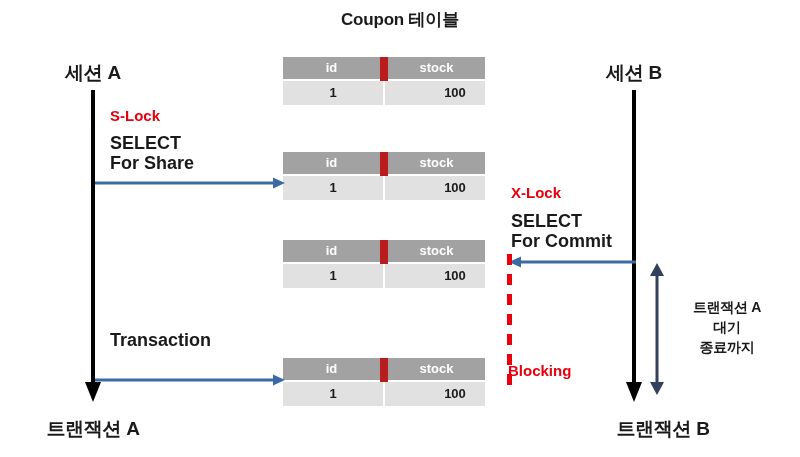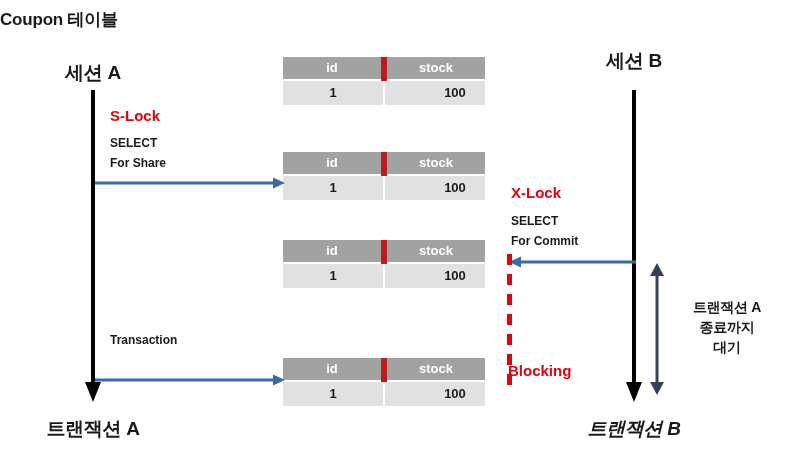--- a/index.html
+++ b/index.html
@@ -16,20 +16,21 @@
     height: 457px;
     background: #ffffff;
     overflow: hidden;
   }
   .abs { position: absolute; }
 
   
   .diagram-title {
     left: 0; right: 0;
     top: 8px;
+    text-align: center;
     font-size: 17px;
     font-weight: bold;
     color: #1a1a1a;
     letter-spacing: -0.2px;
   }
 
   
   .session-label {
     font-size: 19px;
     font-weight: bold;
@@ -55,21 +56,21 @@
     font-size: 13px;
     font-weight: bold;
     padding: 0;
     height: 22px;
     line-height: 22px;
     border: none;
   }
   .coupon-table th {
     background: #a2a2a2;
     color: #ffffff;
-    border-right: 6px solid #b91c1c;
+    border-right: 8px solid #b91c1c;
   }
   .coupon-table th:last-child { border-right: none; }
   .coupon-table td {
     background: #e1e1e1;
     color: #1a1a1a;
     border-top: 2px solid #ffffff;
     border-right: 2px solid #ffffff;
     height: 24px;
     line-height: 24px;
   }
@@ -77,21 +78,21 @@
 
   
   .msg-group { white-space: nowrap; }
   .msg-lock {
     font-size: 15px;
     font-weight: bold;
     color: #e8000d;
     line-height: 19px;
   }
   .msg-line {
-    font-size: 12px;
+    font-size: 18px;
     font-weight: bold;
     color: #1a1a1a;
     line-height: 20px;
   }
 
   
   .blocking-label {
     font-size: 15px;
     font-weight: bold;
     color: #e8000d;
@@ -123,21 +124,21 @@
 </style>
 </head>
 <body>
 
 <div id="canvas">
 
   <div class="abs diagram-title">Coupon 테이블</div>
 
   <div class="abs session-label" style="left: 43px; top: 60px; width: 100px;">세션 A</div>
 
-  <div class="abs session-label" style="left: 584px; top: 48px; width: 100px;">세션 B</div>
+  <div class="abs session-label" style="left: 584px; top: 60px; width: 100px;">세션 B</div>
 
   <svg class="abs lifeline" style="left: 81px; top: 88px;" width="24" height="318" viewBox="0 0 24 318">
     <line x1="12" y1="2" x2="12" y2="300" stroke="#000000" stroke-width="4"></line>
     <polygon points="12,314 4,294 20,294" fill="#000000"></polygon>
   </svg>
 
   <svg class="abs lifeline" style="left: 622px; top: 88px;" width="24" height="318" viewBox="0 0 24 318">
     <line x1="12" y1="2" x2="12" y2="300" stroke="#000000" stroke-width="4"></line>
     <polygon points="12,314 4,294 20,294" fill="#000000"></polygon>
   </svg>
@@ -227,29 +228,29 @@
   <div class="abs blocking-label" style="left: 508px; top: 362px;">Blocking</div>
 
   <svg class="abs" style="left: 648px; top: 262px;" width="18" height="134" viewBox="0 0 18 134">
     <line x1="9" y1="10" x2="9" y2="124" stroke="#33415c" stroke-width="3"></line>
     <polygon points="9,1 2,14 16,14" fill="#33415c"></polygon>
     <polygon points="9,133 2,120 16,120" fill="#33415c"></polygon>
   </svg>
 
   <div class="abs wait-note" style="left: 672px; top: 297px; width: 110px;">
     <div>트랜잭션 A</div>
+    <div>대기</div>
     <div>종료까지</div>
-    <div>대기</div>
   </div>
 
   <div class="abs msg-group" style="left: 110px; top: 330px; width: 170px;">
     <div class="msg-line">Transaction</div>
   </div>
   <svg class="abs" style="left: 95px; top: 373px;" width="192" height="14" viewBox="0 0 192 14">
     <line x1="0" y1="7" x2="180" y2="7" stroke="#3a6ba5" stroke-width="3"></line>
     <polygon points="190,7 178,1.5 178,12.5" fill="#3a6ba5"></polygon>
   </svg>
 
   <div class="abs session-label" style="left: 33px; top: 416px; width: 120px;">트랜잭션 A</div>
 
-  <div class="abs session-label" style="left: 574px; top: 416px; width: 120px; font-style: italic;">트랜잭션 B</div>
+  <div class="abs session-label" style="left: 603px; top: 416px; width: 120px;">트랜잭션 B</div>
 
 </div>
 
 </body></html>

